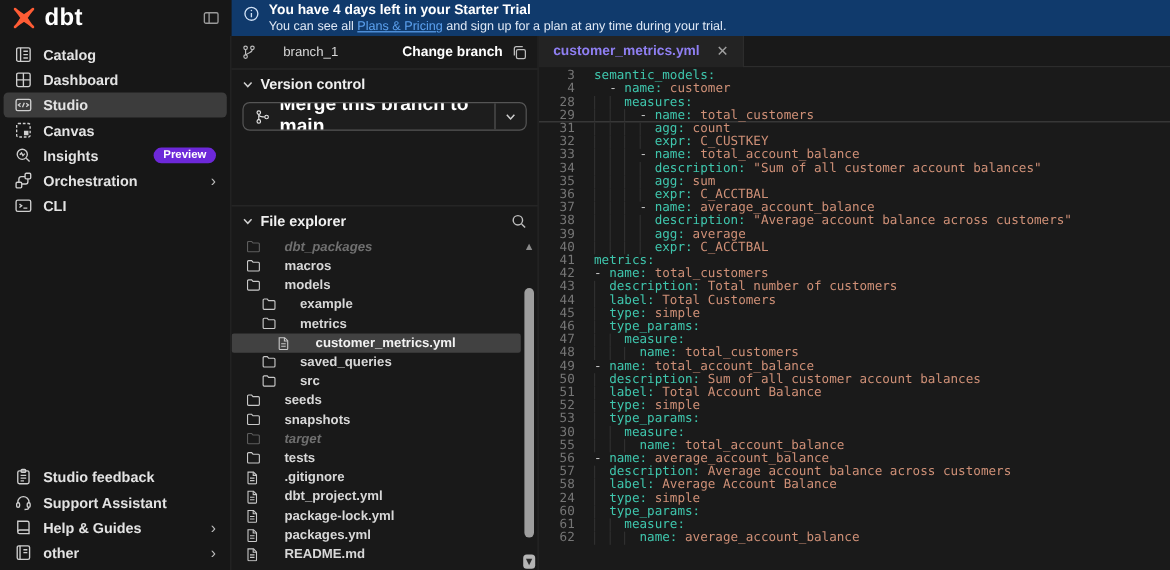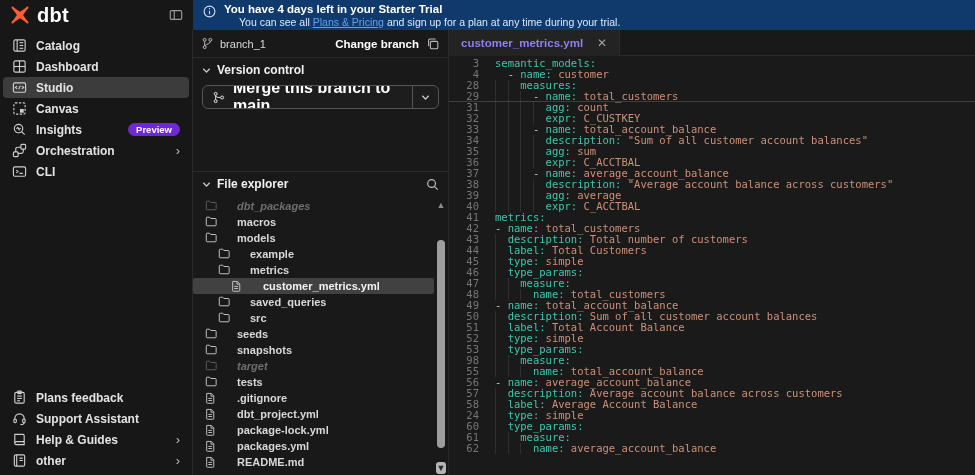--- a/index.html
+++ b/index.html
@@ -13,35 +13,35 @@
   }
   
   .topbar { height:30px; display:flex; flex:0 0 30px; }
   .logo-area { width:193px; flex:0 0 193px; display:flex; align-items:center; padding:0 10px; background:#171717; }
   .logo-mark { width:20px; height:20px; margin-right:7px; }
   .logo-text { font-size:20px; font-weight:bold; color:#fff; letter-spacing:.3px; }
   .collapse-btn { margin-left:auto; color:#9a9a9a; display:flex; align-items:center; cursor:pointer; }
   .banner { flex:1; background:#103a6c; display:flex; align-items:flex-start; padding:3px 10px; gap:8px; }
   .banner .info-ic { margin-top:2px; flex:0 0 13px; }
   .banner-title { font-size:11.5px; font-weight:bold; color:#ffffff; line-height:13px; }
-  .banner-sub { font-size:10.5px; color:#dfe8f5; line-height:13px;margin-left:15px; }
+  .banner-sub { font-size:10.5px; color:#dfe8f5; line-height:13px; }
   .banner-sub a { color:#5ca2f0; text-decoration:underline; cursor:pointer; }
   
   .body { flex:1; display:flex; min-height:0; }
   
   .sidebar { width:193px; flex:0 0 193px; background:#171717; border-right:1px solid #2a2a2a; display:flex; flex-direction:column; padding:5px 3px 4px 3px; }
   .nav-item { height:21px; display:flex; align-items:center; gap:9px; padding:0 9px; border-radius:4px; font-size:12px; font-weight:600; color:#e3e3e3; cursor:pointer; }
   .nav-item.selected { background:#3c3c3c; }
   .nav-item .ic { width:15px; height:15px; flex:0 0 15px; color:#cfcfcf; display:flex; align-items:center; justify-content:center; }
   .nav-spacer { flex:1; }
   .badge { margin-left:auto; background:#6d28d9; color:#fff; font-size:9.5px; font-weight:bold; padding:2px 8px; border-radius:9px; line-height:1; }
   .chev-r { margin-left:auto; color:#bdbdbd; font-size:13px; line-height:1; font-weight:400; }
   
   .middle { width:256px; flex:0 0 256px; background:#191919; border-right:1px solid #2a2a2a; display:flex; flex-direction:column; min-height:0; }
-  .branch-header { height:28px; flex:0 0 28px; display:flex; align-items:center; gap:6px; padding:0 8px; border-bottom:1px solid #2a2a2a; }
+  .branch-header { height:28px; flex:0 0 28px; display:flex; align-items:center; gap:22px; padding:0 8px; border-bottom:1px solid #2a2a2a; }
   .branch-name { font-size:11px; color:#d9d9d9; }
   .branch-actions { margin-left:auto; display:flex; align-items:center; gap:7px; }
   .change-branch { font-size:11.5px; font-weight:bold; color:#fff; cursor:pointer; }
   .section-header { height:24px; display:flex; align-items:center; gap:6px; padding:0 9px; font-size:12px; font-weight:bold; color:#f0f0f0; }
   .vc-body { padding:3px 9px 0 9px; }
   .merge-btn { height:24px; display:flex; align-items:stretch; border:1px solid #555; border-radius:6px; background:#1d1d1d; overflow:hidden; cursor:pointer; }
   .merge-main { flex:1; display:flex; align-items:center; gap:8px; padding:0 9px; font-size:16px; font-weight:bold; color:#fff; }
   .merge-caret { width:26px; border-left:1px solid #555; display:flex; align-items:center; justify-content:center; color:#cfcfcf; }
   .vc-empty { height:62px; }
   .fe-section { flex:1; border-top:1px solid #2a2a2a; display:flex; flex-direction:column; position:relative; min-height:0; }
@@ -196,21 +196,21 @@
           <div class="nav-item">
             <span class="ic">
               <svg viewBox="0 0 16 16" width="15" height="15" fill="none" stroke="currentColor" stroke-width="1.2">
                 <rect x="3" y="2.5" width="10" height="11.5" rx="1.5"></rect>
                 <rect x="6" y="1.2" width="4" height="2.6" rx="0.8"></rect>
                 <line x1="5.5" y1="6.5" x2="10.5" y2="6.5"></line>
                 <line x1="5.5" y1="9" x2="10.5" y2="9"></line>
                 <line x1="5.5" y1="11.5" x2="8.5" y2="11.5"></line>
               </svg>
             </span>
-            <span>Plans feedback</span>
+            <span>Studio feedback</span>
           </div>
           <div class="nav-item">
             <span class="ic">
               <svg viewBox="0 0 16 16" width="15" height="15" fill="none" stroke="currentColor" stroke-width="1.2">
                 <path d="M3 9 V8 a5 5 0 0 1 10 0 v1"></path>
                 <rect x="2" y="8.5" width="2.6" height="4" rx="1.2"></rect>
                 <rect x="11.4" y="8.5" width="2.6" height="4" rx="1.2"></rect>
                 <path d="M13 12.5 c0 1.5 -2 2 -4 2"></path>
               </svg>
             </span>
@@ -499,21 +499,21 @@
           <div class="crow"><span class="lnum">44</span><span class="ctext"><span class="g"></span><span class="key">label:</span><span class="val"> Total Customers</span></span></div>
           <div class="crow"><span class="lnum">45</span><span class="ctext"><span class="g"></span><span class="key">type:</span><span class="val"> simple</span></span></div>
           <div class="crow"><span class="lnum">46</span><span class="ctext"><span class="g"></span><span class="key">type_params:</span></span></div>
           <div class="crow"><span class="lnum">47</span><span class="ctext"><span class="g"></span><span class="g"></span><span class="key">measure:</span></span></div>
           <div class="crow"><span class="lnum">48</span><span class="ctext"><span class="g"></span><span class="g"></span><span class="g"></span><span class="key">name:</span><span class="val"> total_customers</span></span></div>
           <div class="crow"><span class="lnum">49</span><span class="ctext"><span class="dash">- </span><span class="key">name:</span><span class="val"> total_account_balance</span></span></div>
           <div class="crow"><span class="lnum">50</span><span class="ctext"><span class="g"></span><span class="key">description:</span><span class="val"> Sum of all customer account balances</span></span></div>
           <div class="crow"><span class="lnum">51</span><span class="ctext"><span class="g"></span><span class="key">label:</span><span class="val"> Total Account Balance</span></span></div>
           <div class="crow"><span class="lnum">52</span><span class="ctext"><span class="g"></span><span class="key">type:</span><span class="val"> simple</span></span></div>
           <div class="crow"><span class="lnum">53</span><span class="ctext"><span class="g"></span><span class="key">type_params:</span></span></div>
-          <div class="crow"><span class="lnum">98</span><span class="ctext"><span class="g"></span><span class="g"></span><span class="key">measure:</span></span></div>
+          <div class="crow"><span class="lnum">30</span><span class="ctext"><span class="g"></span><span class="g"></span><span class="key">measure:</span></span></div>
           <div class="crow"><span class="lnum">55</span><span class="ctext"><span class="g"></span><span class="g"></span><span class="g"></span><span class="key">name:</span><span class="val"> total_account_balance</span></span></div>
           <div class="crow"><span class="lnum">56</span><span class="ctext"><span class="dash">- </span><span class="key">name:</span><span class="val"> average_account_balance</span></span></div>
           <div class="crow"><span class="lnum">57</span><span class="ctext"><span class="g"></span><span class="key">description:</span><span class="val"> Average account balance across customers</span></span></div>
           <div class="crow"><span class="lnum">58</span><span class="ctext"><span class="g"></span><span class="key">label:</span><span class="val"> Average Account Balance</span></span></div>
           <div class="crow"><span class="lnum">24</span><span class="ctext"><span class="g"></span><span class="key">type:</span><span class="val"> simple</span></span></div>
           <div class="crow"><span class="lnum">60</span><span class="ctext"><span class="g"></span><span class="key">type_params:</span></span></div>
           <div class="crow"><span class="lnum">61</span><span class="ctext"><span class="g"></span><span class="g"></span><span class="key">measure:</span></span></div>
           <div class="crow"><span class="lnum">62</span><span class="ctext"><span class="g"></span><span class="g"></span><span class="g"></span><span class="key">name:</span><span class="val"> average_account_balance</span></span></div>
         </div>
     </div>

